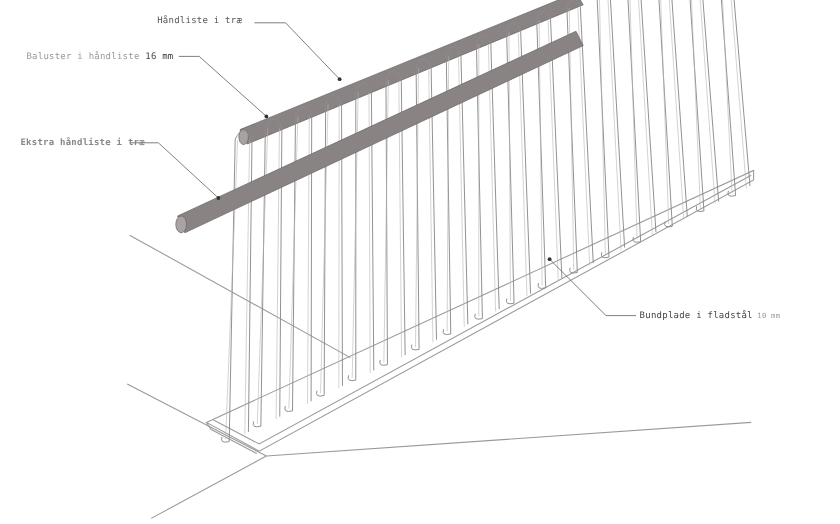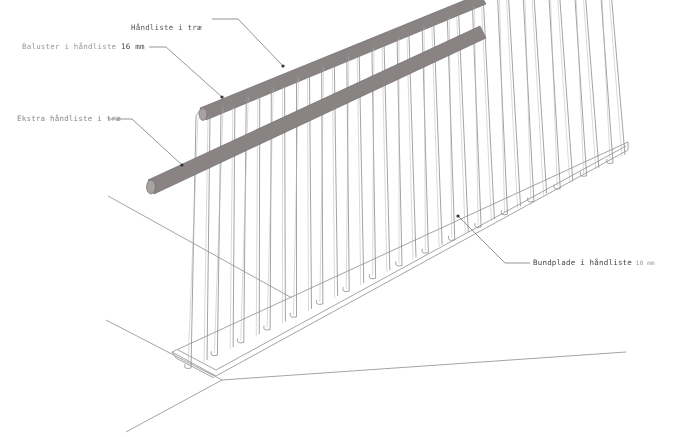--- a/index.html
+++ b/index.html
@@ -82,24 +82,24 @@
     <polyline points="458,216 505,263 530,263"></polyline>
   </g>
   <g fill="#333">
     <circle cx="283" cy="66" r="1.6"></circle>
     <circle cx="222" cy="97" r="1.6"></circle>
     <circle cx="182" cy="165" r="1.6"></circle>
     <circle cx="458" cy="216" r="1.6"></circle>
   </g>
 </svg>
 
-<div class="label" style="left:131px;top:24px;">
+<div class="label" style="left:131px;top:13px;">
   <span>Håndliste i træ</span>
 </div>
 <div class="label" style="left:22px;top:43px;">
   <span class="faint" style="color:#999">Baluster i håndliste</span><span class="strong"> 16 mm</span>
 </div>
-<div class="label faint" style="left:17px;top:115px;">
+<div class="label faint" style="left:17px;top:115px;font-weight:bold;">
   <span>Ekstra håndliste i træ</span>
 </div>
 <div class="label" style="left:533px;top:259px;">
-  <span class="strong">Bundplade i håndliste</span><span style="color:#999;font-size:6px"> 10 mm</span>
+  <span class="strong">Bundplade i fladstål</span><span style="color:#999;font-size:6px"> 10 mm</span>
 </div>
 
 </body></html>

